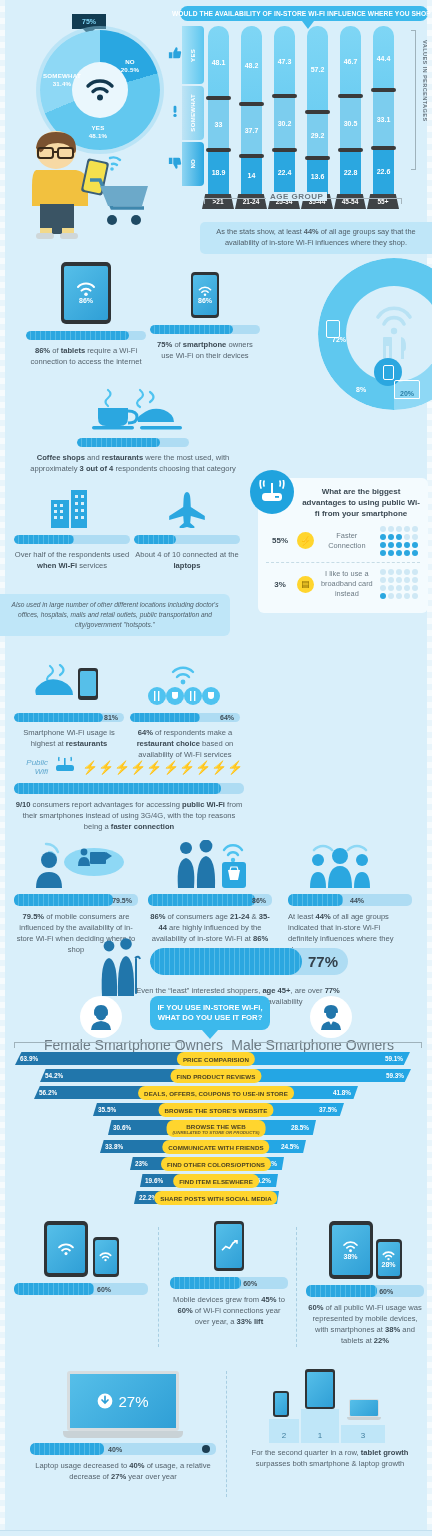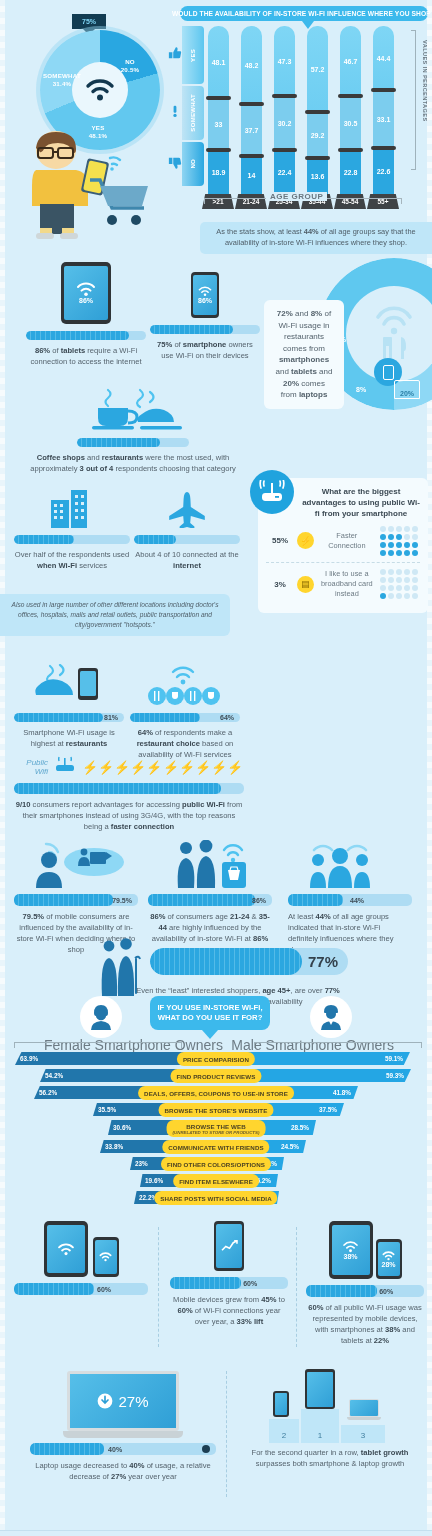--- a/index.html
+++ b/index.html
@@ -494,23 +494,20 @@
       <div class="d2-lab" style="left:14px;top:78px;">72%</div>
       <div class="d2-lab" style="left:38px;top:128px;">8%</div>
       <div class="d2-lab" style="left:82px;top:132px;color:#2b7fa6;">20%</div>
       <div style="position:absolute;left:8px;top:62px;width:14px;height:18px;border:1.6px solid #fff;border-radius:2px;"></div>
       <div style="position:absolute;left:56px;top:100px;width:28px;height:28px;border-radius:50%;background:#2ba7e0;display:flex;align-items:center;justify-content:center;">
         <div style="width:11px;height:15px;border:1.6px solid #fff;border-radius:2px;"></div>
       </div>
       <div style="position:absolute;left:76px;top:122px;width:26px;height:19px;border:1.6px solid #fff;border-radius:2px 2px 0 0;"></div>
     </div>
 
-    <div class="txtcard" style="left:264px;top:60px;width:80px;">
-      <b>72%</b><span> and </span><b>8%</b><span> of Wi-Fi usage in restaurants comes from </span><b>smartphones</b><span> and </span><b>tablets</b><span> and </span><b>20%</b><span> comes from </span><b>laptops</b>
-    </div>
 
     <div style="position:absolute;left:18px;top:148px;width:230px;text-align:center;">
       <div>
         <svg width="110" height="44" viewBox="0 0 110 44">
           <g fill="none" stroke="#4fc3f0" stroke-width="2.2" stroke-linecap="round">
             <path d="M30 2 q5 4 0 8 q-5 4 0 8"></path>
               <path d="M62 2 q6 5 0 9 q-6 4 0 8"></path>
               <path d="M72 4 q7 5 0 10"></path>
             </g>
           <path d="M20 20 h30 v10 q0 8-8 8 h-14 q-8 0-8-8z" fill="#2ba7e0"></path>
@@ -564,21 +561,21 @@
     <div style="position:absolute;left:134px;top:20px;width:106px;text-align:center;">
       <div>
         <svg width="42" height="38" viewBox="0 0 42 38" fill="#2ba7e0">
           <path d="M21 2 q3 0 3.4 7 l.4 8 l14 9 v4 l-14-4 l-.6 7 l4.2 3.4 v2.6 l-7.4-2 l-7.4 2 v-2.6 l4.2-3.4 l-.6-7 l-14 4 v-4 l14-9 l.4-8 q.4-7 3.4-7z"></path>
         </svg>
       </div>
       <div class="pbar" style="margin-top:3px;">
           <div class="pbar-fill" style="width:40%"></div>
         </div>
       <div class="cap">
-        <span>About 4 of 10 connected at the </span><b>internet</b>
+        <span>About 4 of 10 connected at the </span><b>laptops</b>
       </div>
     </div>
 
     <div class="italnote" style="left:0px;top:124px;width:230px;">Also used in large number of other different locations including doctor's offices, hospitals, malls and retail outlets, public transportation and city/government "hotspots."</div>
 
     <div class="advpanel">
       <div class="routericon">
         <svg width="26" height="24" viewBox="0 0 26 24">
           <g fill="none" stroke="#fff" stroke-width="1.7" stroke-linecap="round">
             <path d="M5 6 A9 9 0 0 1 5 1"></path>

